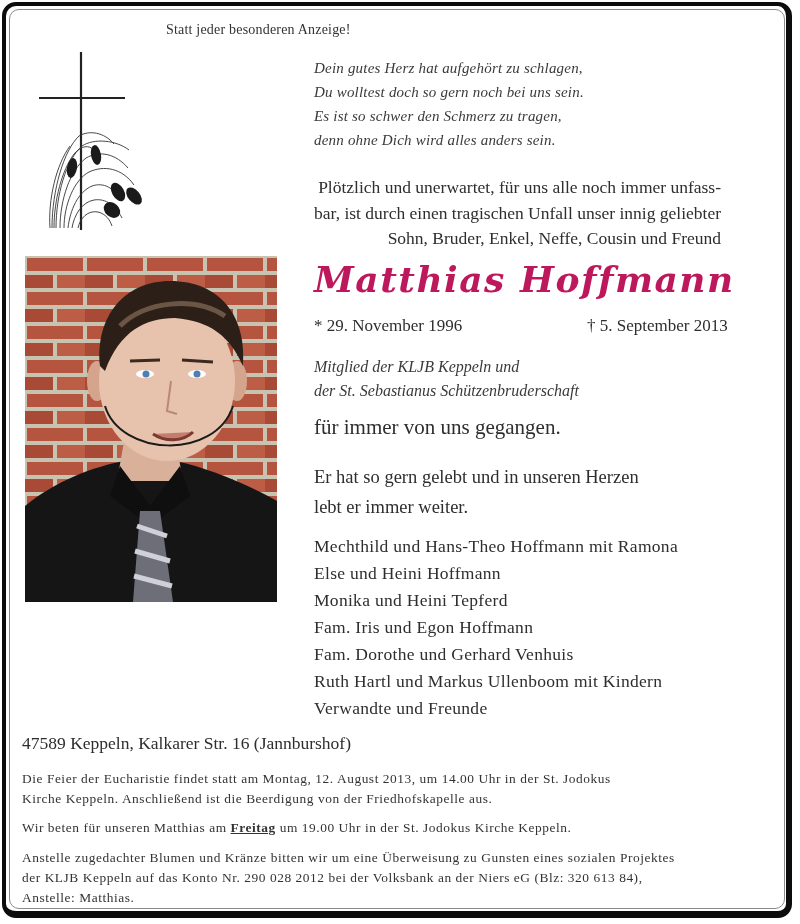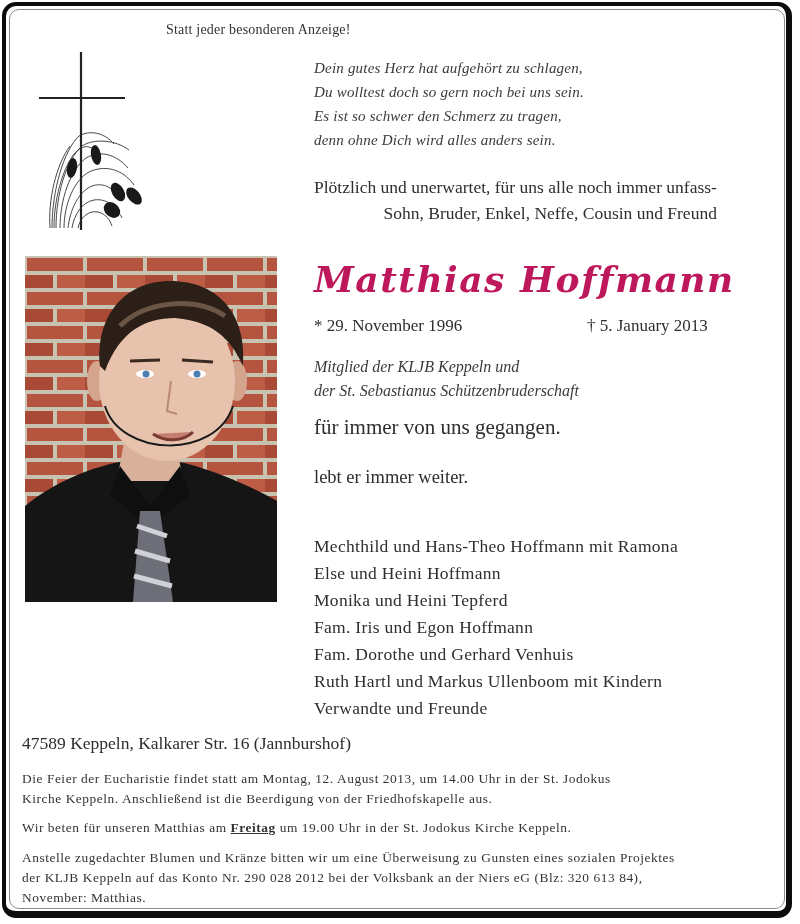--- a/index.html
+++ b/index.html
@@ -102,36 +102,38 @@
 
 <div class="abs poem">
   <span class="line">Dein gutes Herz hat aufgehört zu schlagen,</span>
   <span class="line">Du wolltest doch so gern noch bei uns sein.</span>
   <span class="line">Es ist so schwer den Schmerz zu tragen,</span>
   <span class="line">denn ohne Dich wird alles anders sein.</span>
 </div>
 
 <div class="abs intro">
   <span class="line">Plötzlich und unerwartet, für uns alle noch immer unfass-</span>
+  <span class="line">bar, ist durch einen tragischen Unfall unser innig geliebter</span>
   <span class="line">Sohn, Bruder, Enkel, Neffe, Cousin und Freund</span>
 </div>
 
 <div class="abs name">Matthias Hoffmann</div>
 
 <div class="abs birth">* 29. November 1996</div>
-<div class="abs death">† 5. January 2013</div>
+<div class="abs death">† 5. September 2013</div>
 
 <div class="abs member">
   <span class="line">Mitglied der KLJB Keppeln und</span>
   <span class="line">der St. Sebastianus Schützenbruderschaft</span>
 </div>
 
 <div class="abs gone">für immer von uns gegangen.</div>
 
 <div class="abs motto">
+  <span class="line">Er hat so gern gelebt und in unseren Herzen</span>
   <span class="line">lebt er immer weiter.</span>
 </div>
 
 <div class="abs family">
   <span class="line">Mechthild und Hans-Theo Hoffmann mit Ramona</span>
   <span class="line">Else und Heini Hoffmann</span>
   <span class="line">Monika und Heini Tepferd</span>
   <span class="line">Fam. Iris und Egon Hoffmann</span>
   <span class="line">Fam. Dorothe und Gerhard Venhuis</span>
   <span class="line">Ruth Hartl und Markus Ullenboom mit Kindern</span>
@@ -145,14 +147,14 @@
   <span class="line">Kirche Keppeln. Anschließend ist die Beerdigung von der Friedhofskapelle aus.</span>
 </div>
 
 <div class="abs fine fine2">
   <span>Wir beten für unseren Matthias am </span><span class="underline-bold">Freitag</span><span> um 19.00 Uhr in der St. Jodokus Kirche Keppeln.</span>
 </div>
 
 <div class="abs fine fine3">
   <span class="line">Anstelle zugedachter Blumen und Kränze bitten wir um eine Überweisung zu Gunsten eines sozialen Projektes</span>
   <span class="line">der KLJB Keppeln auf das Konto Nr. 290 028 2012 bei der Volksbank an der Niers eG (Blz: 320 613 84),</span>
-  <span class="line">November: Matthias.</span>
+  <span class="line">Anstelle: Matthias.</span>
 </div>
 
 </body></html>

